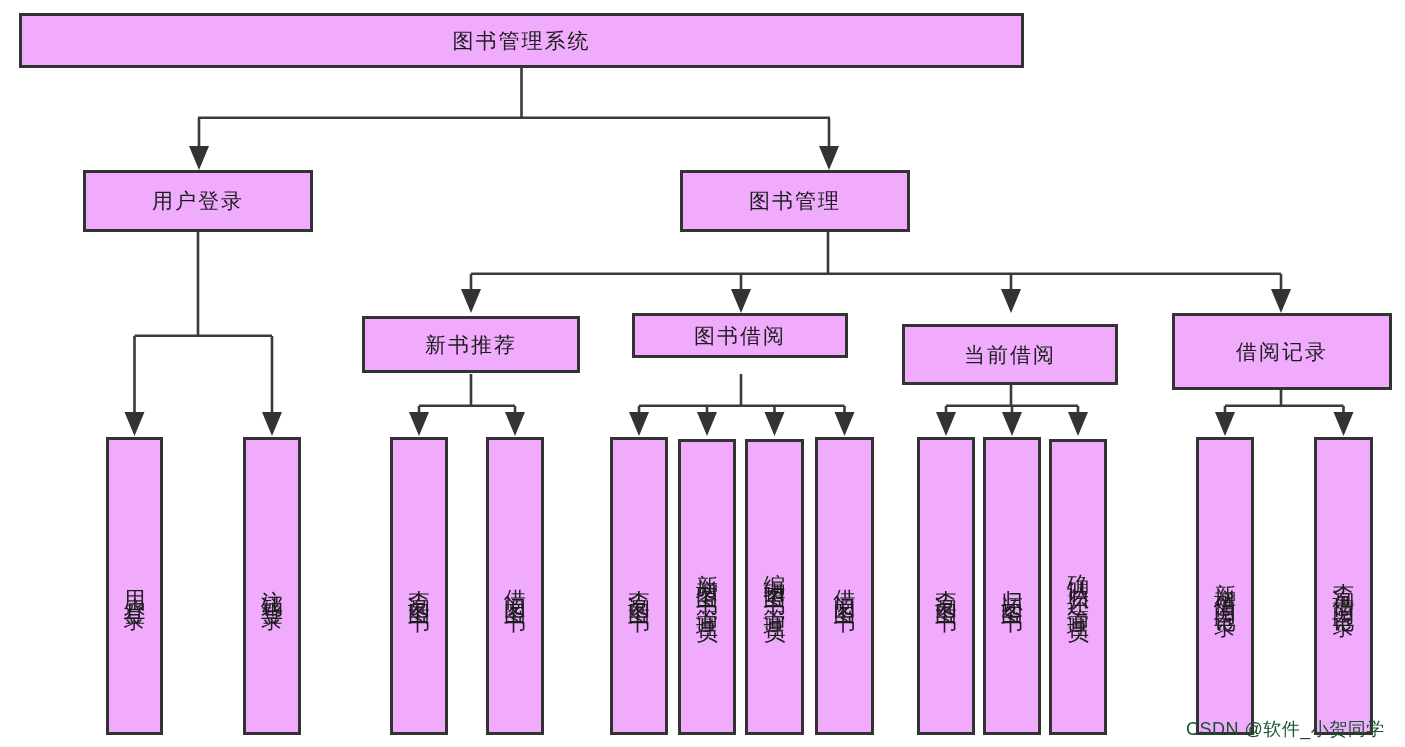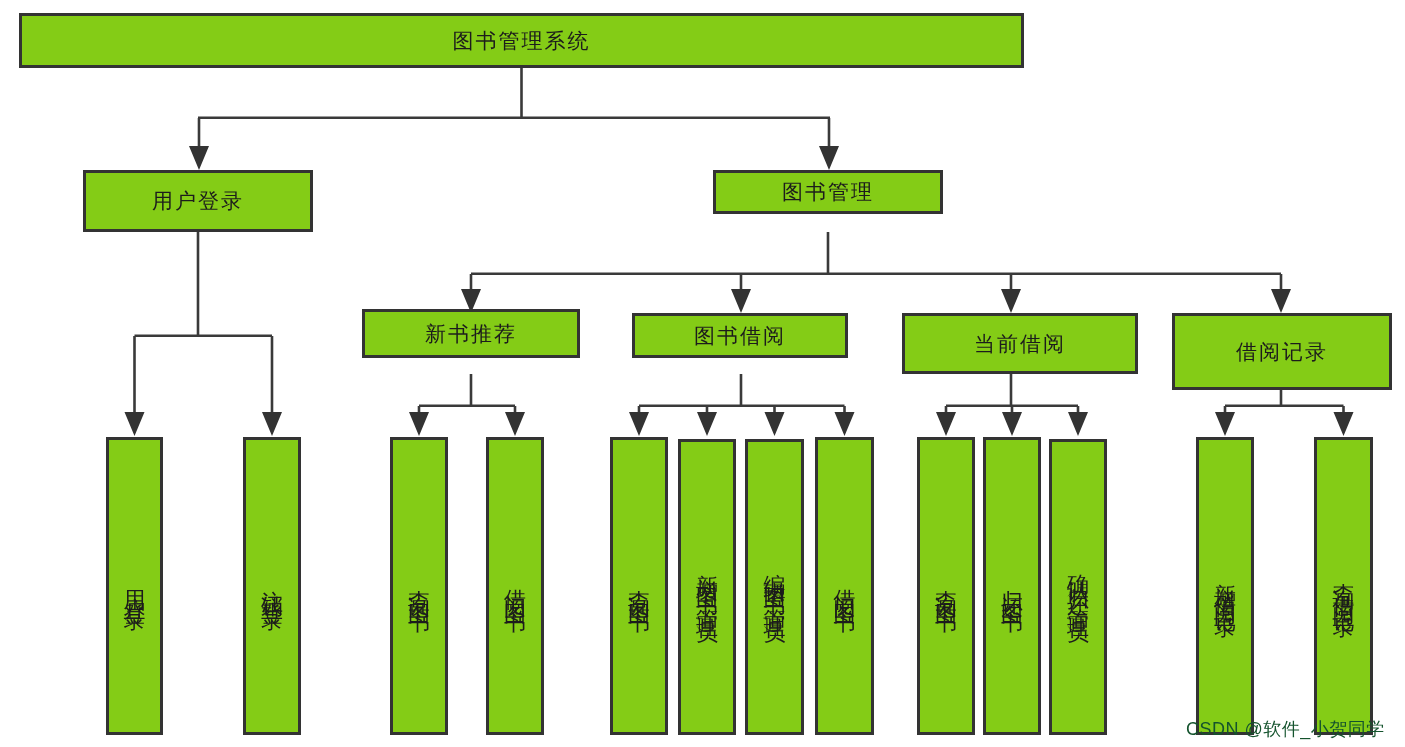--- a/index.html
+++ b/index.html
@@ -18,21 +18,21 @@
   .connectors {
     position: absolute;
     left: 0;
     top: 0;
     pointer-events: none;
   }
   .box {
     position: absolute;
     box-sizing: border-box;
     border: 3px solid #333333;
-    background: #84cc16;
+    background: #f0abfc;
     display: flex;
     align-items: center;
     justify-content: center;
     color: #1c1c1c;
     z-index: 2;
   }
   .hlabel {
     font-size: 21px;
     letter-spacing: 2px;
     white-space: nowrap;
@@ -78,31 +78,31 @@
              M1215 412h20L1225 436z M1333.5 412h20L1343.5 436z" fill="#333333" stroke="none"></path>
   </svg>
 
   <div class="box" style="left:19px;top:13px;width:1005px;height:55px">
     <span class="hlabel">图书管理系统</span>
   </div>
 
   <div class="box" style="left:83px;top:170px;width:230px;height:62px">
     <span class="hlabel">用户登录</span>
   </div>
-  <div class="box" style="left:713px;top:170px;width:230px;height:44px">
+  <div class="box" style="left:680px;top:170px;width:230px;height:62px">
     <span class="hlabel">图书管理</span>
   </div>
 
-  <div class="box" style="left:362px;top:309px;width:218px;height:49px">
+  <div class="box" style="left:362px;top:316px;width:218px;height:57px">
     <span class="hlabel">新书推荐</span>
   </div>
   <div class="box" style="left:632px;top:313px;width:216px;height:45px">
     <span class="hlabel">图书借阅</span>
   </div>
-  <div class="box" style="left:902px;top:313px;width:236px;height:61px">
+  <div class="box" style="left:902px;top:324px;width:216px;height:61px">
     <span class="hlabel">当前借阅</span>
   </div>
   <div class="box" style="left:1172px;top:313px;width:220px;height:77px">
     <span class="hlabel">借阅记录</span>
   </div>
 
   <div class="box" style="left:106px;top:437px;width:57px;height:298px">
     <span class="vlabel">用户登录</span>
   </div>
   <div class="box" style="left:243px;top:437px;width:58px;height:298px">

